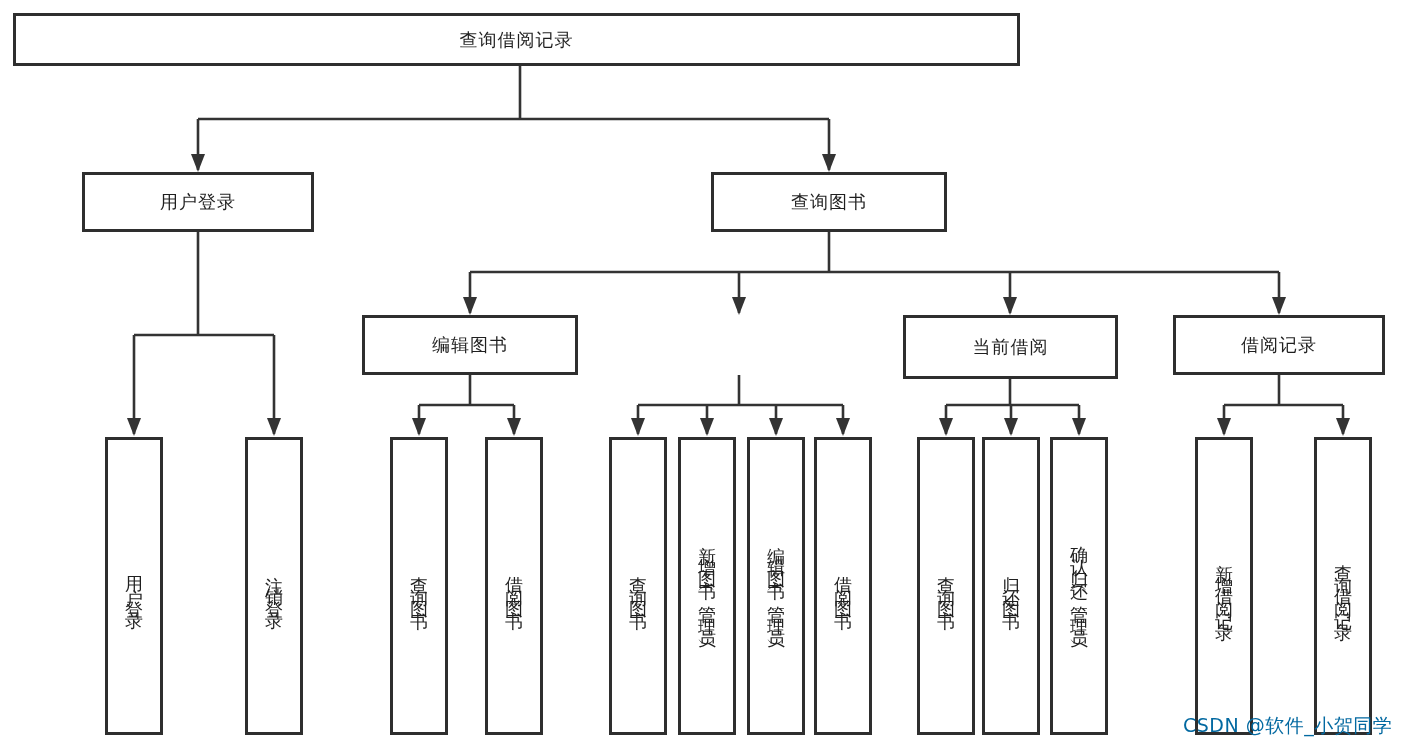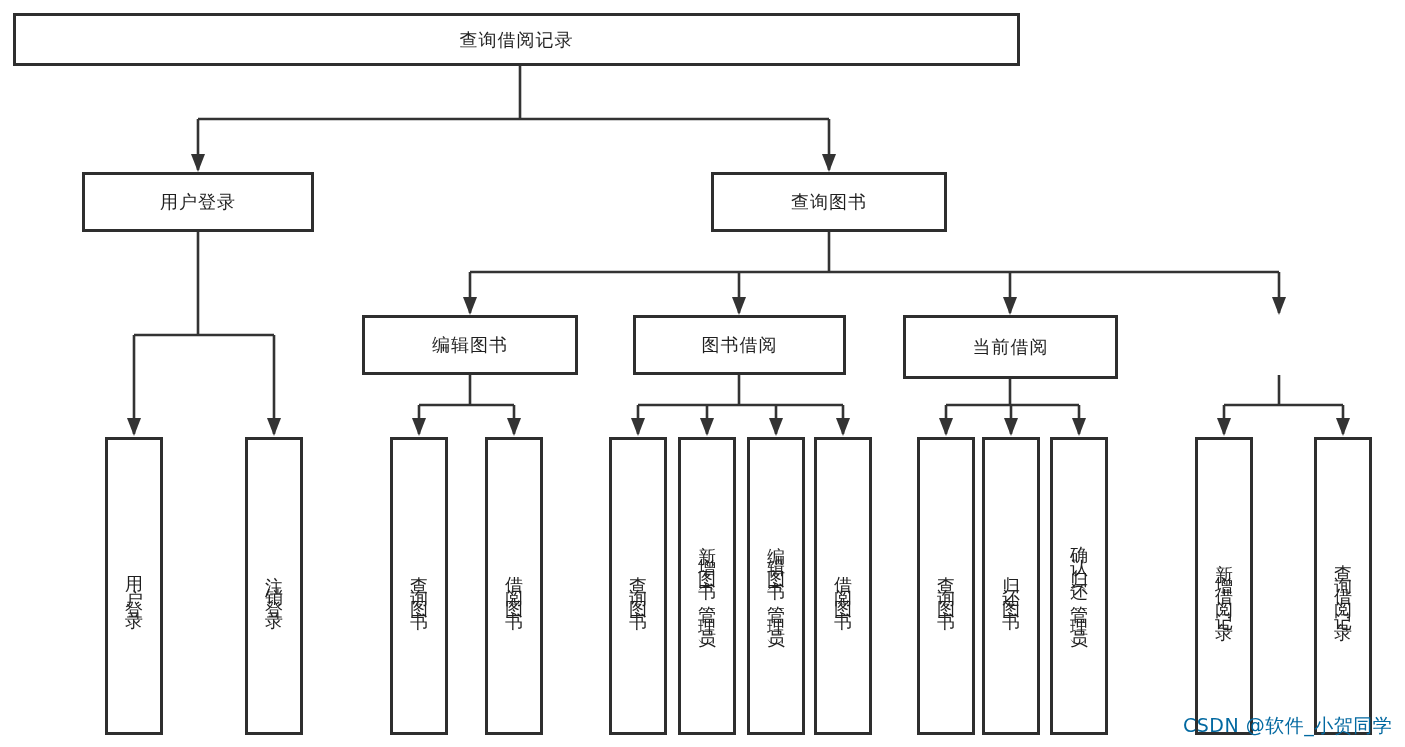--- a/index.html
+++ b/index.html
@@ -129,25 +129,25 @@
   <div class="node" style="left:82px; top:172px; width:232px; height:60px;">
     <span>用户登录</span>
   </div>
   <div class="node" style="left:711px; top:172px; width:236px; height:60px;">
     <span>查询图书</span>
   </div>
 
   <div class="node" style="left:362px; top:315px; width:216px; height:60px;">
     <span>编辑图书</span>
   </div>
-  <div class="node" style="left:633px; top:315px; width:213px; height:60px;">
-    <span>图书借阅</span>
-  </div>
   <div class="node" style="left:903px; top:315px; width:215px; height:64px;">
     <span>当前借阅</span>
+  </div>
+  <div class="node" style="left:1173px; top:315px; width:212px; height:60px;">
+    <span>借阅记录</span>
   </div>
 
   <div class="node leaf" style="left:105px; top:437px; width:58px; height:298px;">
     <span>用户登录</span>
   </div>
   <div class="node leaf" style="left:245px; top:437px; width:58px; height:298px;">
     <span>注销登录</span>
   </div>
 
   <div class="node leaf" style="left:390px; top:437px; width:58px; height:298px;">

